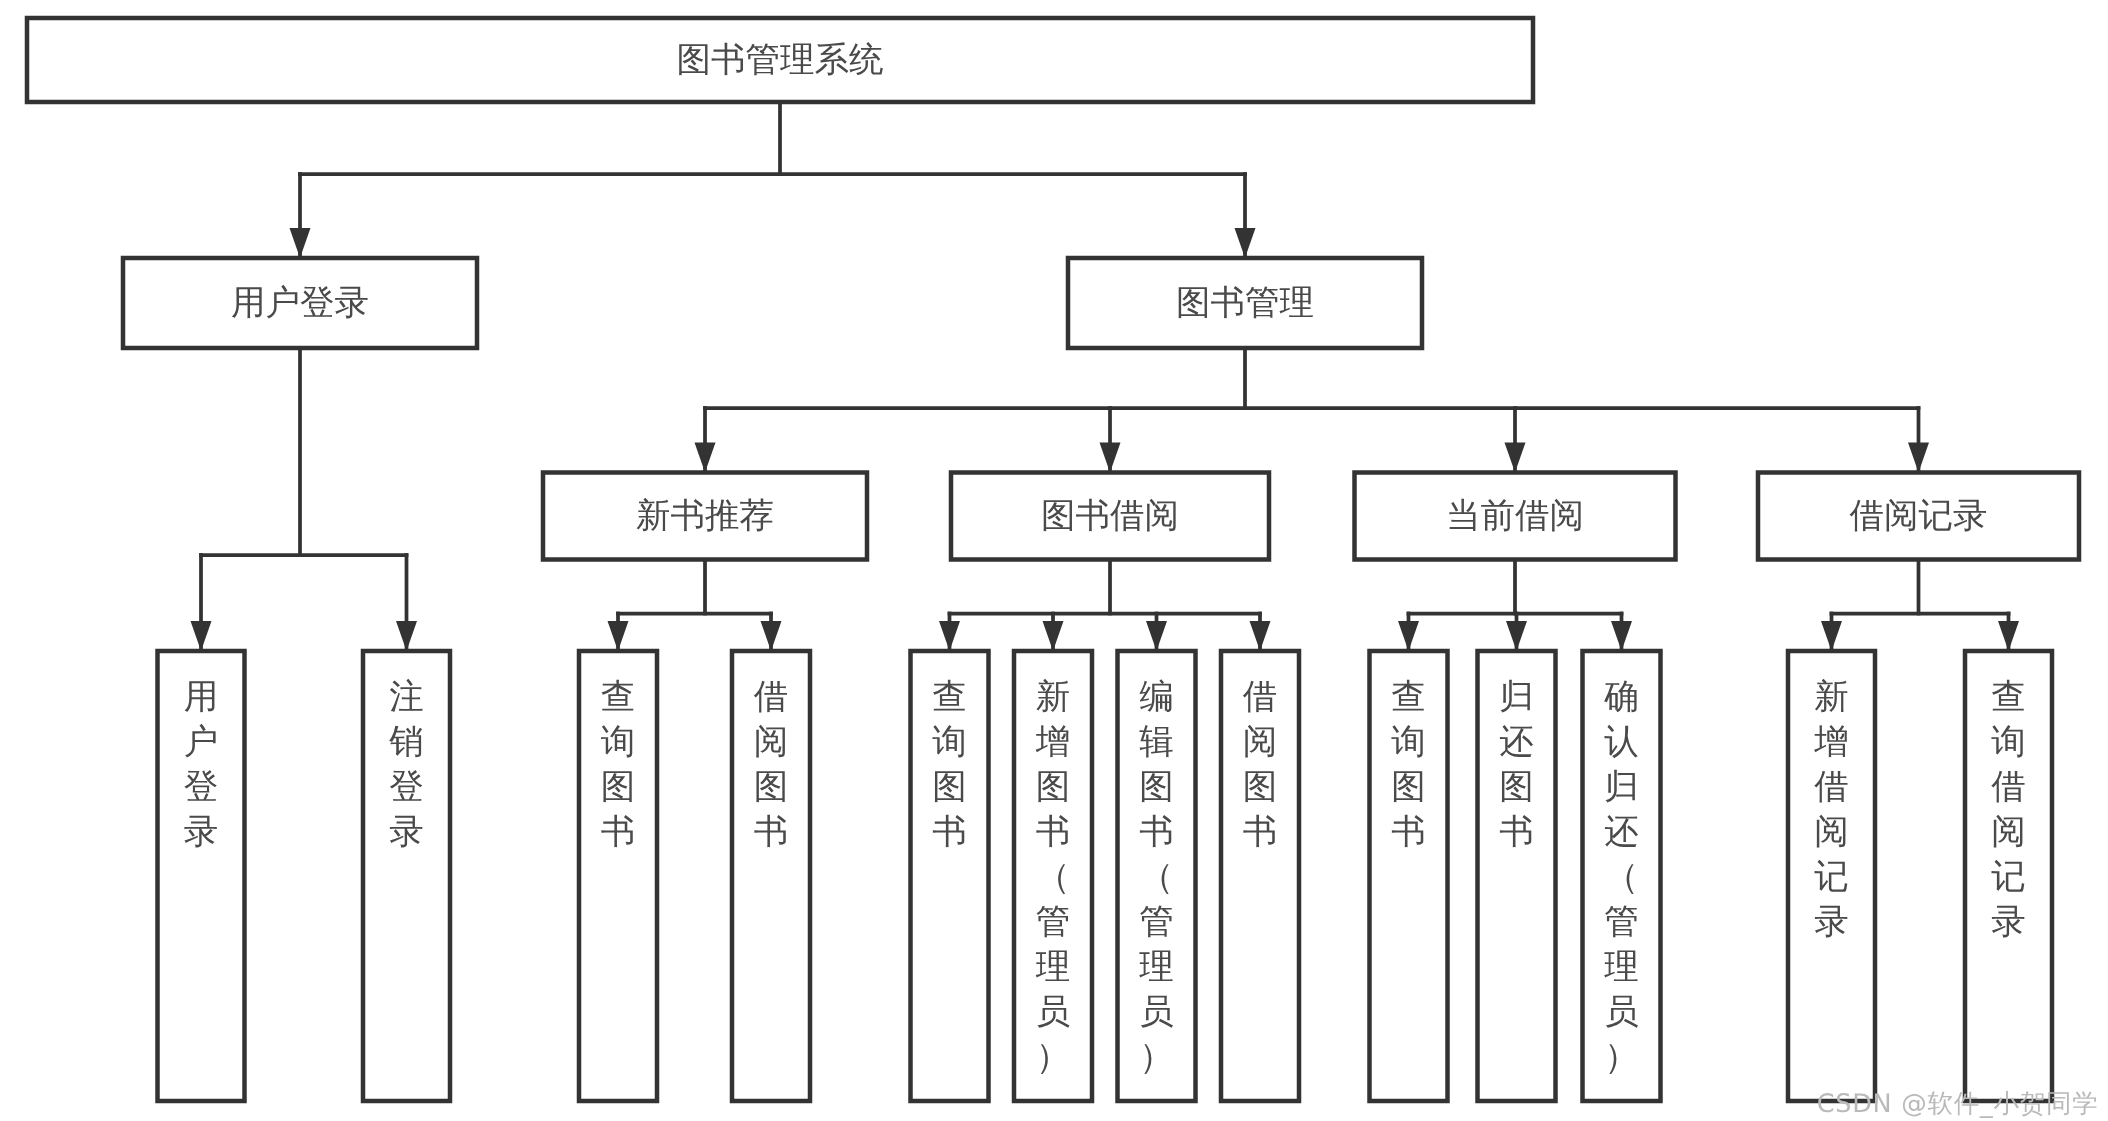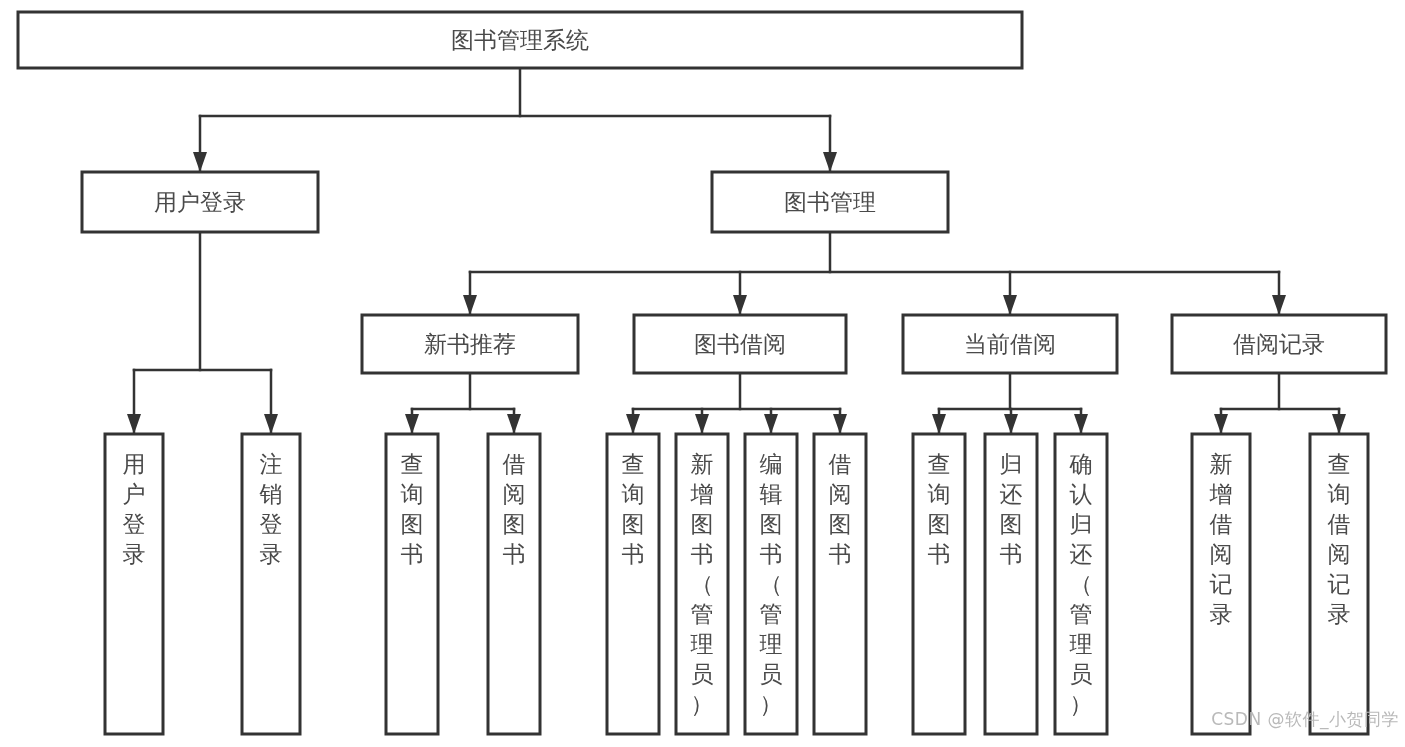--- a/index.html
+++ b/index.html
@@ -51,21 +51,21 @@
   }
   .node-label-v {
     fill: #4a4a4a;
     font-family: "DejaVu Sans", "Liberation Sans", sans-serif;
     font-size: 23px;
     text-anchor: middle;
   }
   .watermark-text {
     position: absolute;
     right: 6px;
-    bottom: 16px;
+    bottom: 0;
     font-family: "DejaVu Sans", "Liberation Sans", sans-serif;
     font-size: 17px;
     color: #b9b9b9;
     white-space: nowrap;
     letter-spacing: 0.5px;
   }
 </style>
 </head>
 <body>
 

